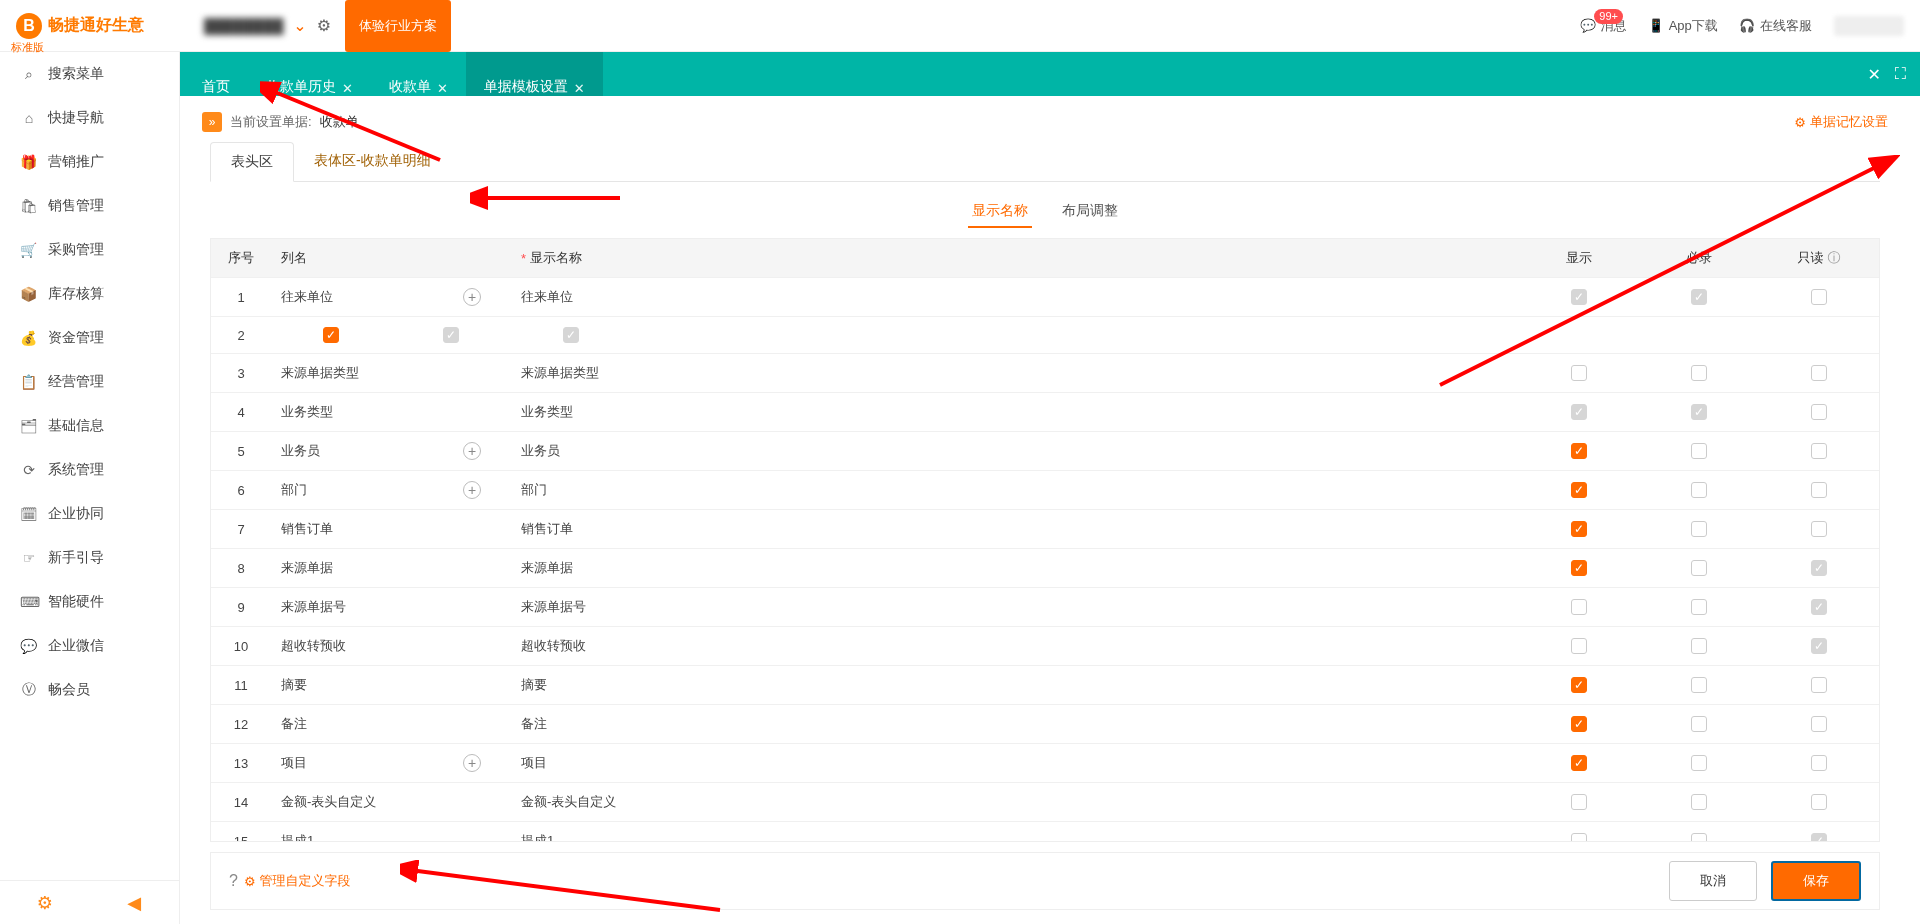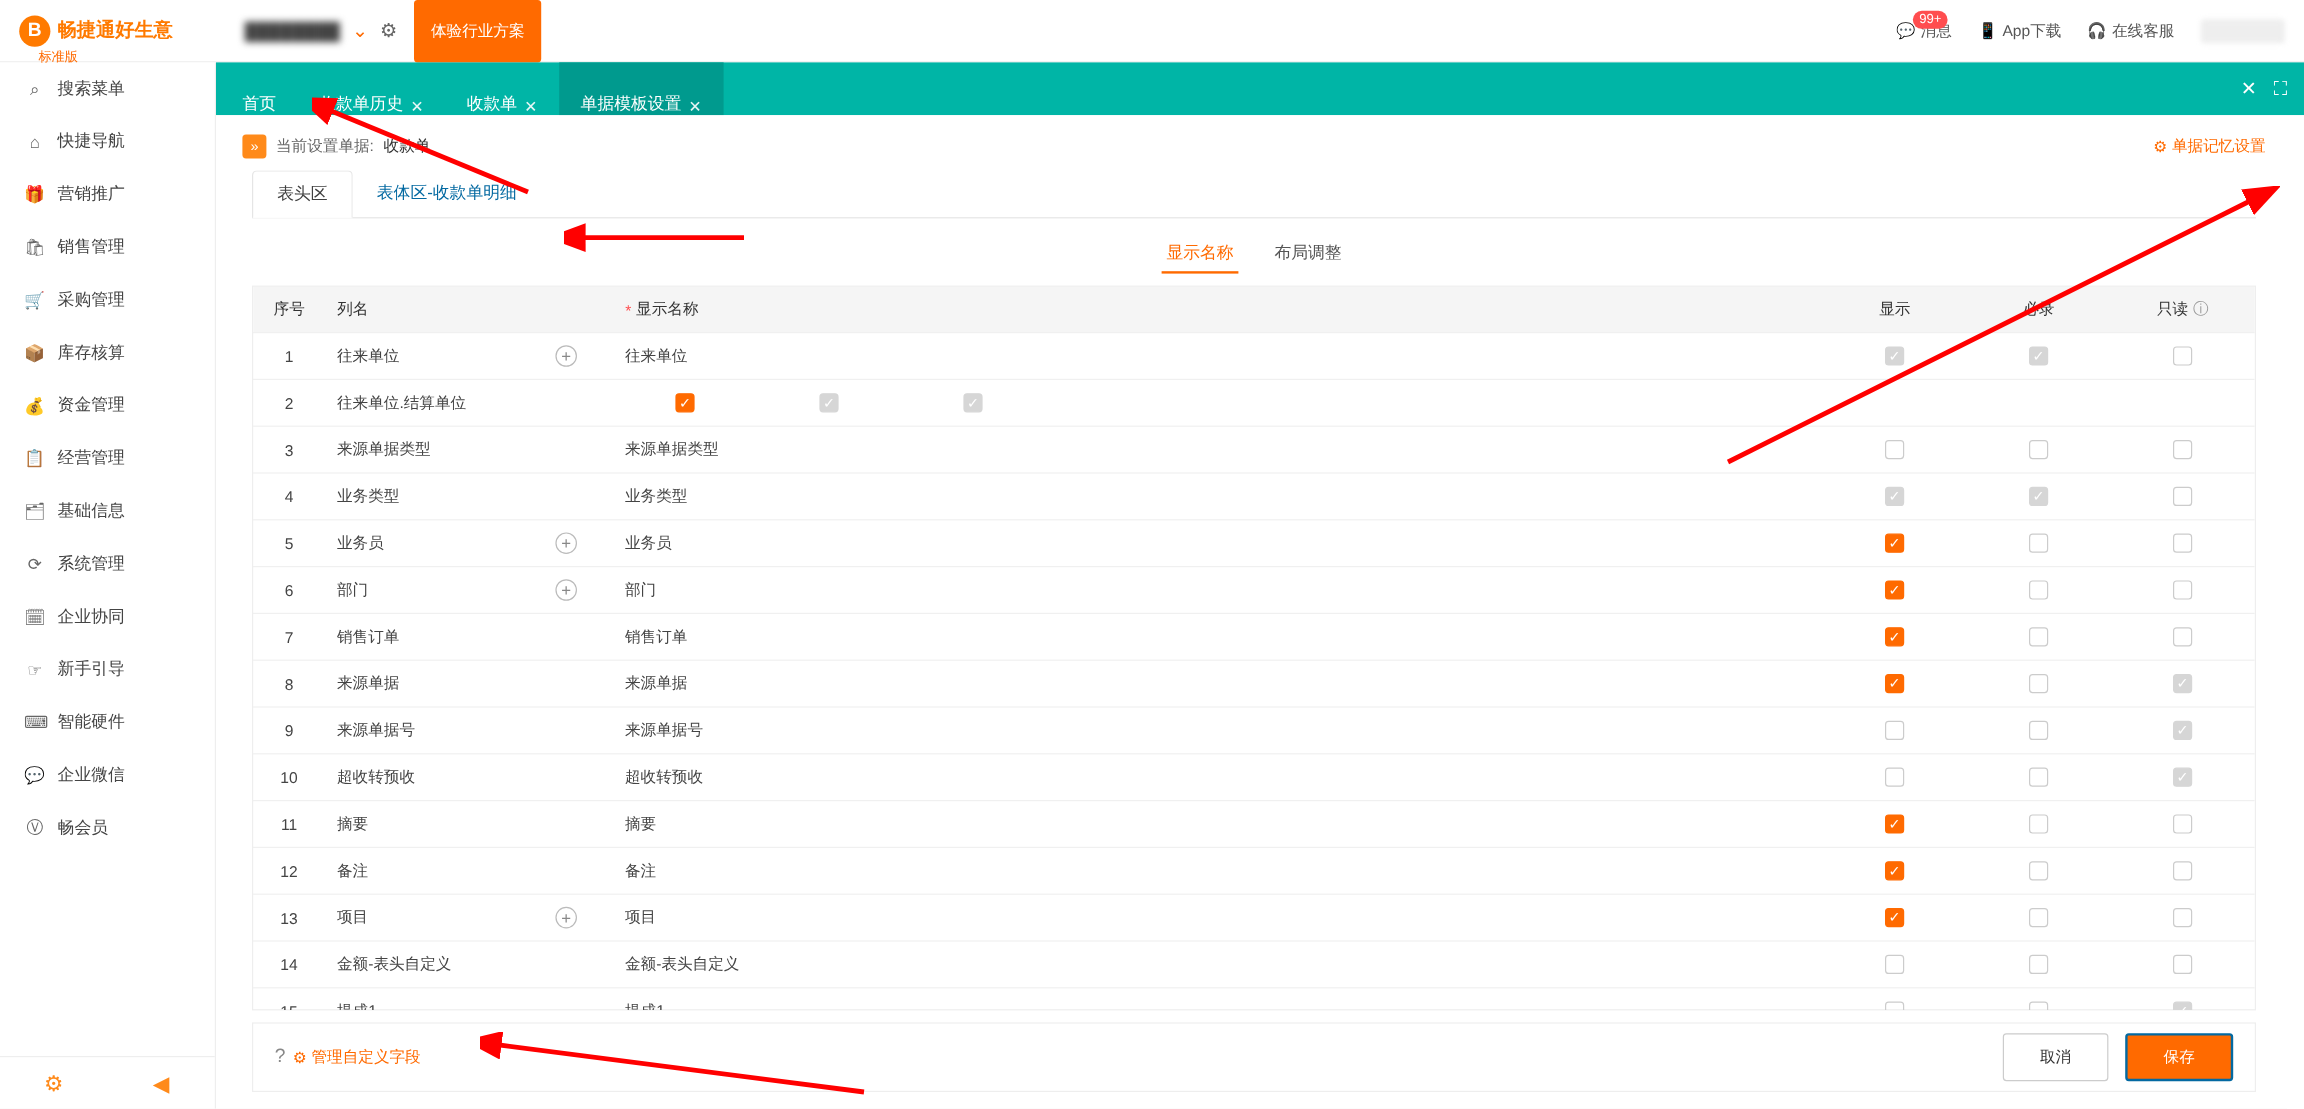--- a/index.html
+++ b/index.html
@@ -2,21 +2,21 @@
 <html><head>
 <meta charset="utf-8">
 <style>
 * { margin: 0; padding: 0; box-sizing: border-box; font-family: "Microsoft YaHei", Arial, sans-serif; }
 body { background: #f5f5f5; width: 1920px; height: 924px; overflow: hidden; font-size: 14px; color: #333; display: flex; flex-direction: column; }
 
 
 .topbar { height: 52px; background: #fff; display: flex; align-items: center; padding: 0 16px; border-bottom: 1px solid #eee; }
 .topbar .logo { display: flex; align-items: center; gap: 6px; color: #ff7a00; font-weight: 600; font-size: 16px; }
 .topbar .logo .logo-mark { width: 26px; height: 26px; border-radius: 50%; background: #ff7a00; color: #fff; display: flex; align-items: center; justify-content: center; font-size: 16px; font-weight: bold; }
-.topbar .edition { position: absolute; top: 40px; left: 32px; font-size: 11px; color: #ff6a00; }
+.topbar .edition { position: absolute; top: 40px; left: 11px; font-size: 11px; color: #ff6a00; }
 .topbar .org-sel { margin-left: 60px; display: flex; align-items: center; gap: 10px; color: #444; }
 .org-sel .org-name { filter: blur(3px); }
 .org-sel .chev { color: #ff6a00; font-size: 16px; }
 .org-sel .gear { color: #666; font-size: 16px; cursor: pointer; }
 .topbar .try-btn { margin-left: 14px; background: #ff6a00; color: #fff; border: none; border-radius: 3px; padding: 17px 14px; cursor: pointer; font-size: 13px; }
 .topbar .right { margin-left: auto; display: flex; align-items: center; gap: 22px; color: #555; font-size: 13px; }
 .right .ritem { display: flex; align-items: center; gap: 4px; cursor: pointer; position: relative; }
 .right .badge { position: absolute; top: -8px; left: 14px; background: #ff4d4f; color: #fff; font-size: 11px; padding: 0 5px; border-radius: 8px; line-height: 15px; }
 .right .user { width: 70px; height: 20px; background: #eee; border-radius: 3px; filter: blur(2px); }
 
@@ -43,21 +43,21 @@
 
 
 .page { flex: 1; display: flex; flex-direction: column; padding: 10px 20px 0 10px; background: #fff; min-height: 0; }
 .crumb-row { display: flex; align-items: center; gap: 8px; margin: 6px 12px 10px 12px; }
 .crumb-row .crumb-arrow { width: 20px; height: 20px; background: #ff8a1a; color: #fff; border-radius: 3px; display: flex; align-items: center; justify-content: center; font-size: 12px; cursor: pointer; }
 .crumb-row .crumb-label { color: #666; font-size: 13px; }
 .crumb-row .crumb-value { color: #333; font-size: 13px; }
 .crumb-row .memory-link { margin-left: auto; color: #ff6a00; font-size: 13px; display: flex; align-items: center; gap: 4px; cursor: pointer; }
 
 .area-tabs { display: flex; border-bottom: 1px solid #e5e5e5; margin: 0 20px; }
-.area-tabs .atab { padding: 10px 20px; font-size: 14px; color: #0369a1; cursor: pointer; }
+.area-tabs .atab { padding: 10px 20px; font-size: 14px; color: #a16207; cursor: pointer; }
 .area-tabs .atab.active { color: #404040; border: 1px solid #e5e5e5; border-bottom: 1px solid #fff; margin-bottom: -1px; border-radius: 4px 4px 0 0; background: #fff; font-family: Liberation Serif, serif; }
 
 .sub-tabs { display: flex; justify-content: center; gap: 26px; margin: 14px 0 10px; font-size: 14px; }
 .sub-tabs span { padding: 6px 4px; cursor: pointer; color: #555; }
 .sub-tabs span.active { color: #ff6a00; border-bottom: 2px solid #ff6a00; }
 
 .table-wrap { flex: 1; margin: 0 20px; border: 1px solid #eee; display: flex; flex-direction: column; min-height: 0; }
 .thead { display: flex; background: #f5f5f5; color: #333; font-weight: 500; font-size: 13px; }
 .cell { padding: 10px 10px; display: flex; align-items: center; }
 .c-idx { width: 60px; justify-content: center; }
@@ -269,23 +269,20 @@
               </div>
               <div class="cell c-req">
                 <span class="chk gray noninter">✓</span>
               </div>
               <div class="cell c-ro">
                 <span class="chk"></span>
               </div>
             </div>
             <div class="trow">
               <div class="cell c-idx">2</div>
-              <div class="cell c-col">
-                <span>往来单位.结算单位</span>
-              </div>
               <div class="cell c-show">
                 <span class="chk orange">✓</span>
               </div>
               <div class="cell c-req">
                 <span class="chk gray noninter">✓</span>
               </div>
               <div class="cell c-ro">
                 <span class="chk gray noninter">✓</span>
               </div>
             </div>

